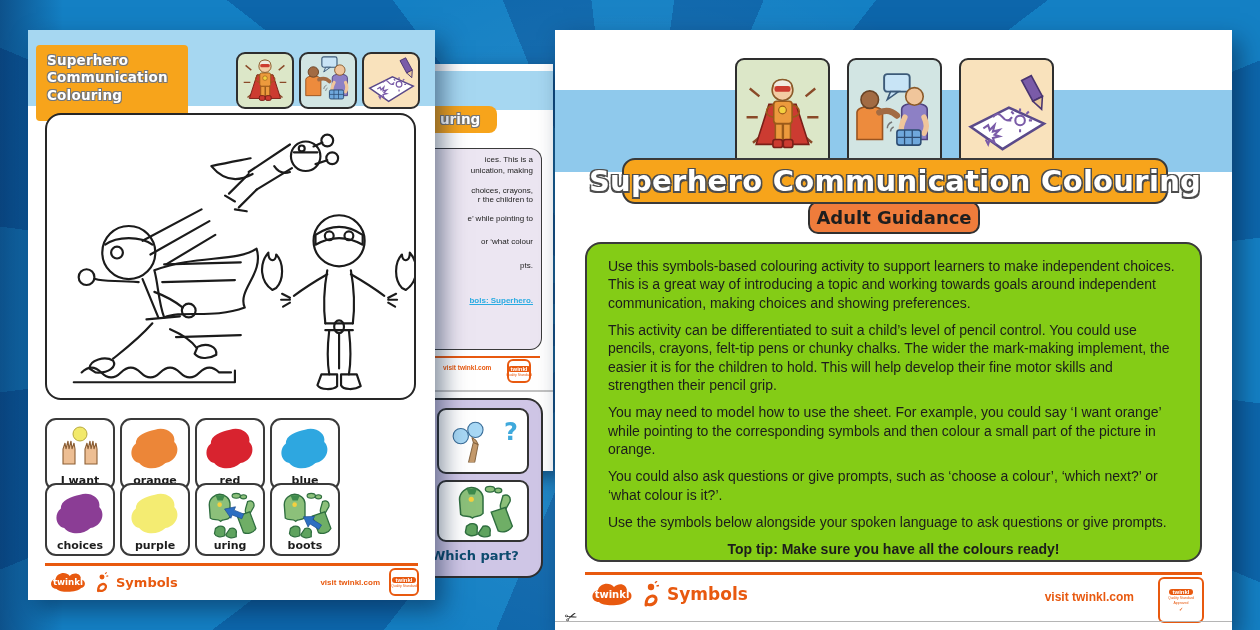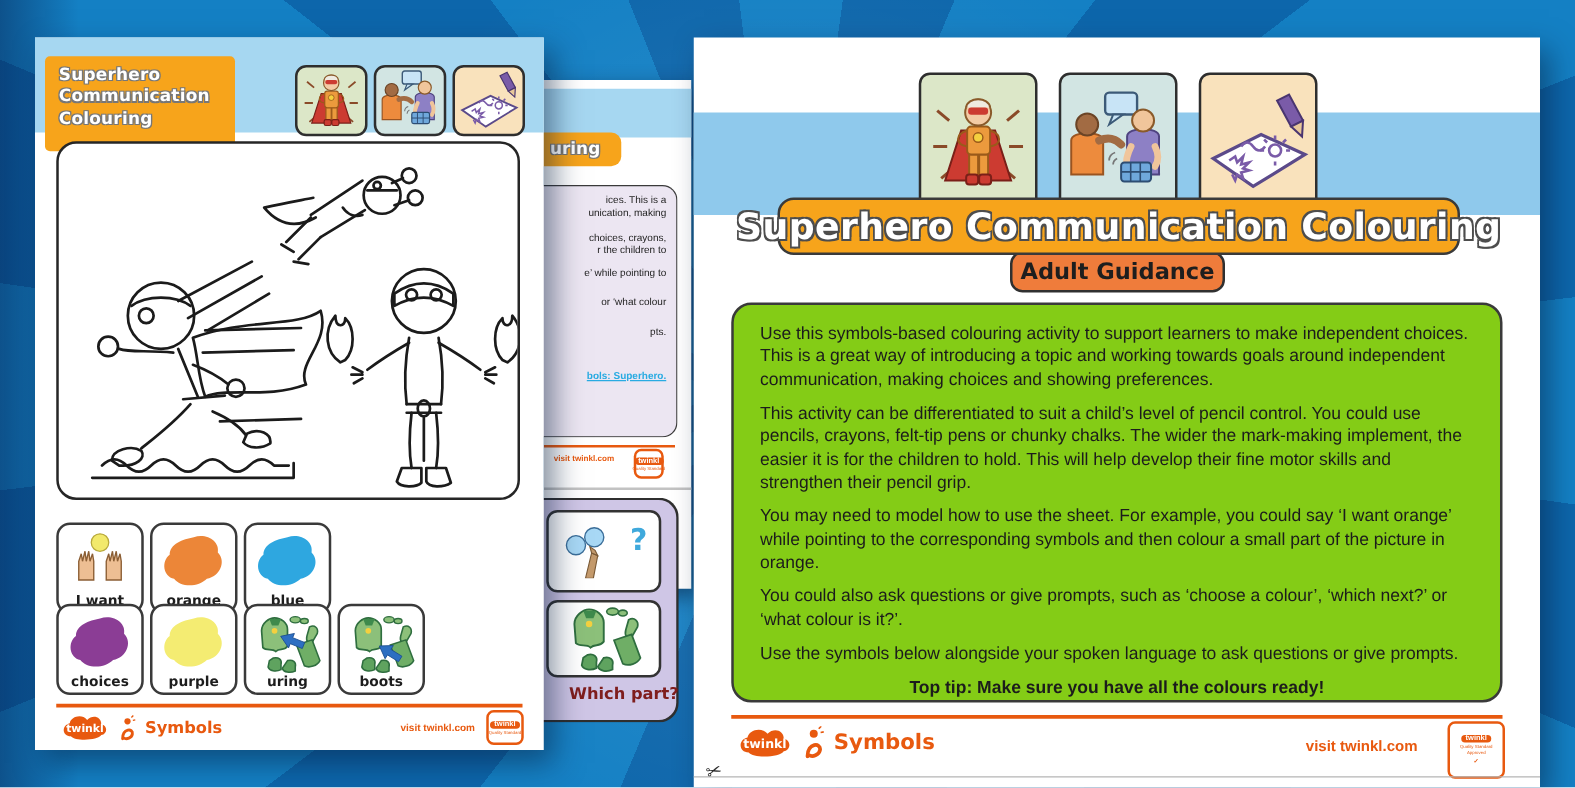--- a/index.html
+++ b/index.html
@@ -58,22 +58,22 @@
   .mid-link{position:absolute;right:8px;font:700 8px "Liberation Sans",sans-serif;color:#29ABE2;text-decoration:underline;white-space:nowrap;}
   .mid-rule{position:absolute;left:0;top:292px;width:105px;height:2px;background:#E8590F;}
   #mid-visit{position:absolute;left:8px;top:300px;font-size:6.5px;}
   #mid-badge{left:72px;top:295px;width:24px;height:24px;}
   .mid-divider{position:absolute;left:0;top:326px;width:100%;height:1.5px;background:#c2c2c2;}
   .mid-panel{position:absolute;left:-6px;top:334px;width:114px;height:180px;background:#CFC6E6;
     border:2px solid #2f2f2f;border-left:none;border-radius:0 16px 16px 0;box-sizing:border-box;}
   .mid-card{position:absolute;left:8px;width:92px;background:#fff;border:2px solid #333;border-radius:9px;box-sizing:border-box;}
   #mid-card1{top:8px;height:66px;} #mid-card2{top:80px;height:62px;}
   .mid-q{position:absolute;right:9px;top:8px;font:700 24px "DejaVu Sans",sans-serif;color:#3FA9DC;}
-  .mid-which{position:absolute;left:2px;top:148px;width:100%;text-align:right;
-    font:700 13px "DejaVu Sans",sans-serif;color:#7f1d1d;}
+  .mid-which{position:absolute;left:2px;top:148px;width:100%;text-align:left;
+    font:700 13px "DejaVu Sans",sans-serif;color:#0c4a6e;}
   
   #right-page{left:555px;top:30px;width:677px;height:600px;z-index:3;}
   .rp-band{position:absolute;left:0;top:60px;width:100%;height:82px;background:#8FC9EC;}
   #rp-tiles{left:180px;top:28px;}
   .rp-banner{position:absolute;left:67px;top:128px;width:546px;height:46px;background:#F7A41B;
     border:2.5px solid #3a3a3a;border-radius:13px;box-sizing:border-box;z-index:3;
     display:flex;align-items:center;justify-content:center;
     font:700 29px "DejaVu Sans",sans-serif;color:#fff;letter-spacing:.3px;white-space:nowrap;
     text-shadow:-1.5px -1.5px 0 #4d4d4d,1.5px -1.5px 0 #4d4d4d,-1.5px 1.5px 0 #4d4d4d,1.5px 1.5px 0 #4d4d4d;}
   .rp-adult{position:absolute;left:253px;top:171px;width:172px;height:33px;background:#EF7C3B;
@@ -337,20 +337,26 @@
         <span class="sym-label">I want</span>
       </div>
       <div class="sym-card">
         <svg width="56" height="46" viewBox="0 0 64 52">
             <use href="#blob" fill="#EC8638"></use>
           </svg>
         <span class="sym-label">orange</span>
       </div>
       <div class="sym-card">
         <svg width="56" height="46" viewBox="0 0 64 52">
+            <use href="#blob" fill="#D8232F"></use>
+          </svg>
+        <span class="sym-label">red</span>
+      </div>
+      <div class="sym-card">
+        <svg width="56" height="46" viewBox="0 0 64 52">
             <use href="#blob" fill="#2EA7E0"></use>
           </svg>
         <span class="sym-label">blue</span>
       </div>
     </div>
 
     <div id="sym-row2" class="sym-row">
       <div class="sym-card">
         <svg width="56" height="46" viewBox="0 0 64 52">
             <use href="#blob" fill="#8B3D95"></use>

